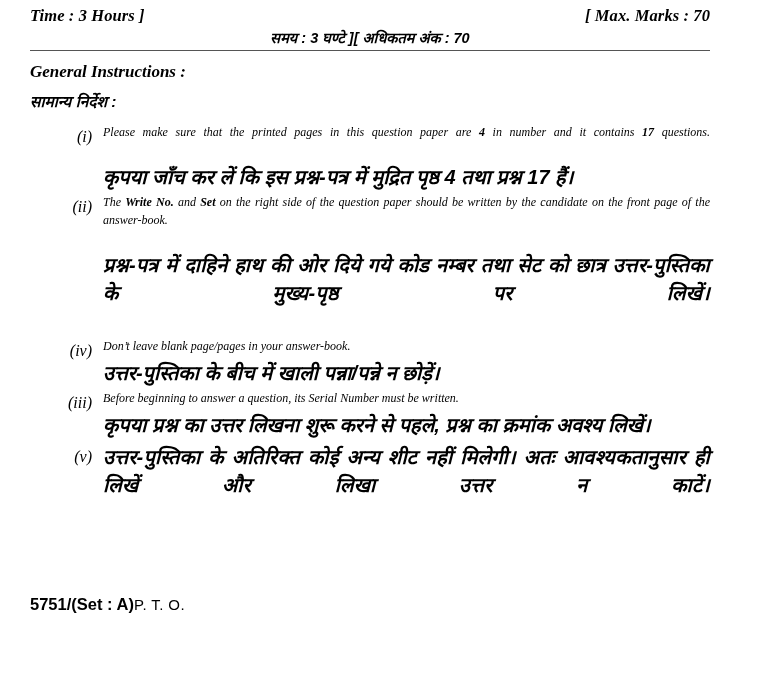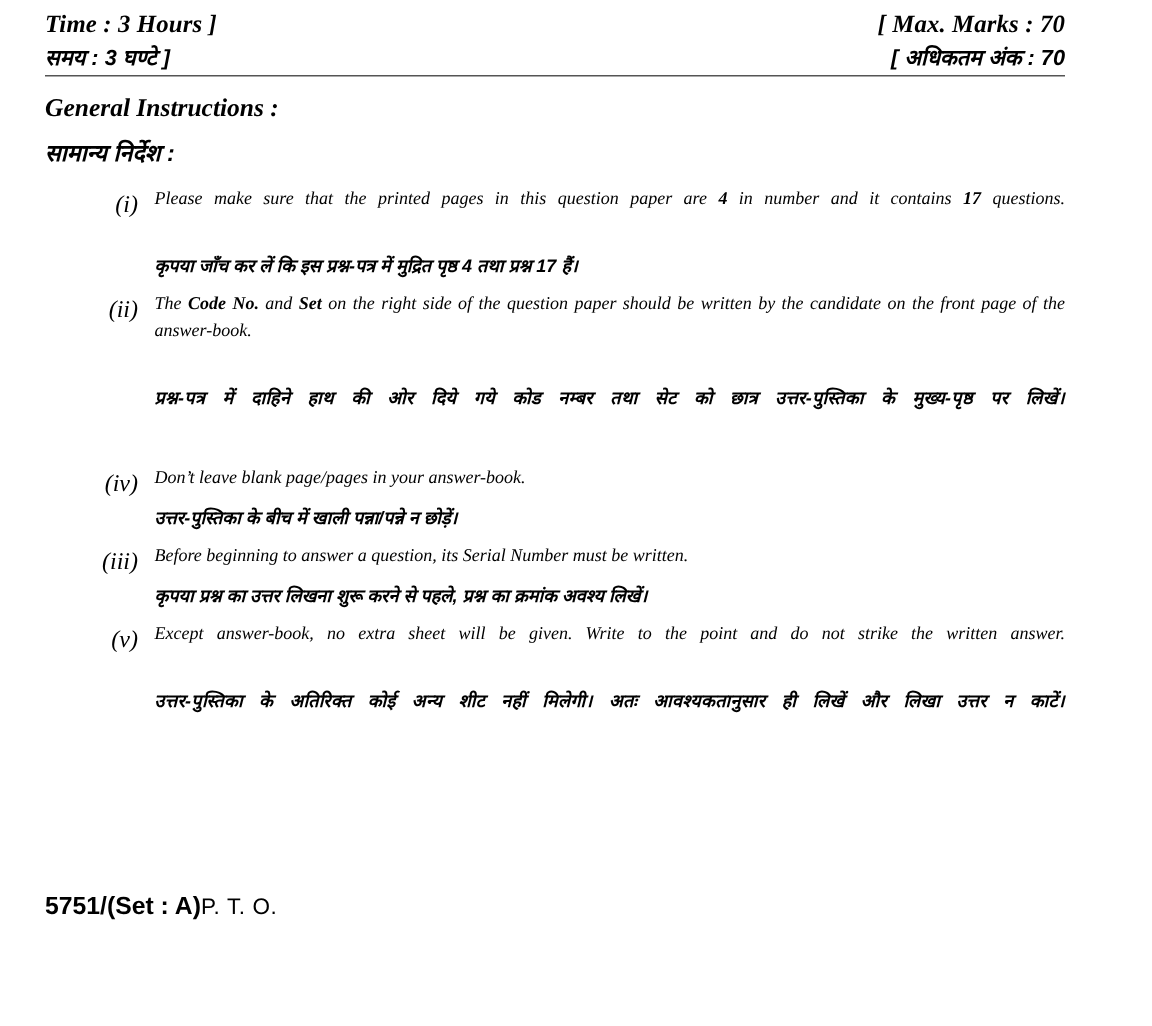--- a/index.html
+++ b/index.html
@@ -31,21 +31,21 @@
     left: 30px;
     top: 6px;
     width: 680px;
   }
   .header-row {
     display: flex;
     justify-content: space-between;
     align-items: baseline;
     width: 100%;
   }
-  .header-row + .header-row { margin-top: 1px; }
+  .header-row + .header-row { margin-top: 1px; justify-content: center; }
 
   .hdr-en-left, .hdr-en-right {
     font-family: "Liberation Serif", serif;
     font-style: italic;
     font-weight: bold;
     font-size: 16.5px;
     letter-spacing: 0.1px;
     white-space: nowrap;
   }
   .hdr-hi-left, .hdr-hi-right {
@@ -127,21 +127,21 @@
     display: inline-block;
     width: 100%;
     height: 0;
   }
   .ins-en b { font-weight: bold; }
 
   .ins-hi {
     font-family: "Liberation Sans", sans-serif;
     font-style: italic;
     font-weight: bold;
-    font-size: 12px;
+    font-size: 20px;
     line-height: 28px;
     margin-top: 4px;
     text-align: justify;
   }
   .ins-hi.two-line::after {
     content: "";
     display: inline-block;
     width: 100%;
     height: 0;
   }
@@ -199,21 +199,21 @@
       <div class="ins-marker">(i)</div>
       <div class="ins-body">
         <div class="ins-en two-line"><span>Please make sure that the printed pages in this question paper are </span><b>4</b><span> in number and it contains </span><b>17</b><span> questions.</span></div>
         <div class="ins-hi">कृपया जाँच कर लें कि इस प्रश्न-पत्र में मुद्रित पृष्ठ 4 तथा प्रश्न 17 हैं।</div>
       </div>
     </div>
 
     <div class="ins-item">
       <div class="ins-marker">(ii)</div>
       <div class="ins-body">
-        <div class="ins-en two-line"><span>The </span><b>Code No.</b><span> and </span><b>Set</b><span> on the right side of the question paper should be written by the candidate on the front page of the answer-book.</span></div>
+        <div class="ins-en two-line"><span>The </span><b>Write No.</b><span> and </span><b>Set</b><span> on the right side of the question paper should be written by the candidate on the front page of the answer-book.</span></div>
         <div class="ins-hi two-line spaced"><span>प्रश्न-पत्र में दाहिने हाथ की ओर दिये गये </span><b>कोड नम्बर</b><span> तथा </span><b>सेट</b><span> को छात्र उत्तर-पुस्तिका के मुख्य-पृष्ठ पर लिखें।</span></div>
       </div>
     </div>
 
     <div class="ins-item">
       <div class="ins-marker">(iv)</div>
       <div class="ins-body">
         <div class="ins-en">Don’t leave blank page/pages in your answer-book.</div>
         <div class="ins-hi">उत्तर-पुस्तिका के बीच में खाली पन्ना/पन्ने न छोड़ें।</div>
       </div>
@@ -223,21 +223,20 @@
       <div class="ins-marker">(iii)</div>
       <div class="ins-body">
         <div class="ins-en">Before beginning to answer a question, its Serial Number must be written.</div>
         <div class="ins-hi">कृपया प्रश्न का उत्तर लिखना शुरू करने से पहले, प्रश्न का क्रमांक अवश्य लिखें।</div>
       </div>
     </div>
 
     <div class="ins-item">
       <div class="ins-marker">(v)</div>
       <div class="ins-body">
-        <div class="ins-en two-line">Except answer-book, no extra sheet will be given. Write to the point and do not strike the written answer.</div>
         <div class="ins-hi two-line spaced">उत्तर-पुस्तिका के अतिरिक्त कोई अन्य शीट नहीं मिलेगी। अतः आवश्यकतानुसार ही लिखें और लिखा उत्तर न काटें।</div>
       </div>
     </div>
 
   </div>
 
   <div class="footer">
     <span class="footer-code">5751/(Set : A)</span>
     <span class="footer-pto">P. T. O.</span>
   </div>

